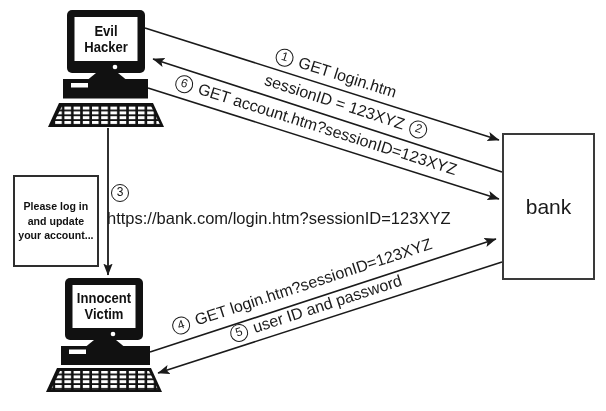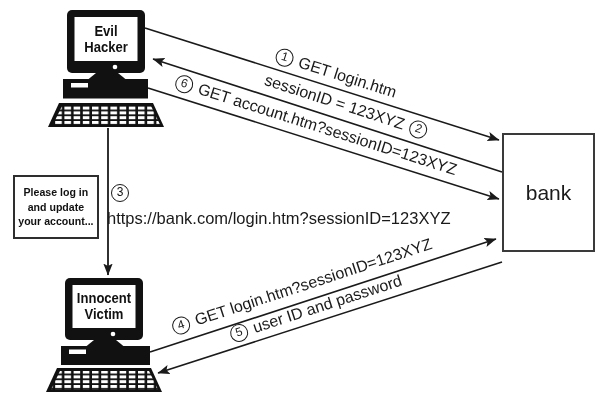--- a/index.html
+++ b/index.html
@@ -3,28 +3,28 @@
 <meta charset="utf-8">
 <style>
   * { margin:0; padding:0; box-sizing:border-box; }
   html,body { background:#fff; }
   body { font-family:"Liberation Sans","DejaVu Sans",sans-serif; color:#111; }
   .canvas { position:relative; width:606px; height:411px; background:#fff; overflow:hidden; }
   .canvas svg.layer { position:absolute; left:0; top:0; z-index:1; }
 
   
   .bank-box {
-    position:absolute; left:502px; top:133px; width:93px; height:119px;
+    position:absolute; left:502px; top:133px; width:93px; height:147px;
     border:2px solid #3a3a3a; background:#fff; z-index:2;
     display:flex; flex-direction:row; align-items:center; justify-content:center;
   }
   .bank-box .bline { font-size:21px; line-height:24px; color:#1a1a1a; }
 
   .please-box {
-    position:absolute; left:13px; top:175px; width:86px; height:64px;
+    position:absolute; left:13px; top:175px; width:86px; height:92px;
     border:2px solid #2e2e2e; background:#fff; z-index:2;
     display:flex; align-items:center; justify-content:center; text-align:center;
   }
   .please-box .inner { transform:scaleX(0.92); font-weight:bold; font-size:11.5px; line-height:14.5px; color:#111; }
 
   
   .screen-label {
     position:absolute; z-index:3; text-align:center; font-weight:bold;
     font-size:14.5px; line-height:15.5px; color:#111; white-space:nowrap;
     transform:translate(-50%,-50%) scaleX(0.9);

